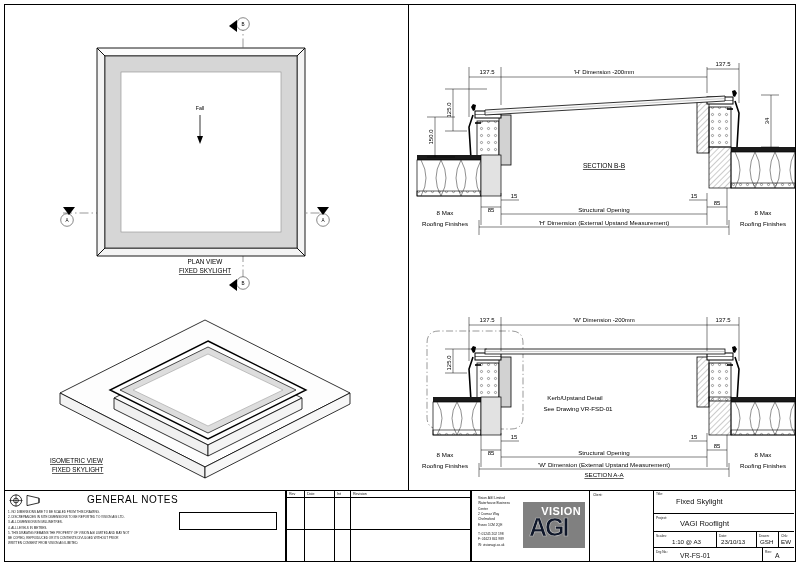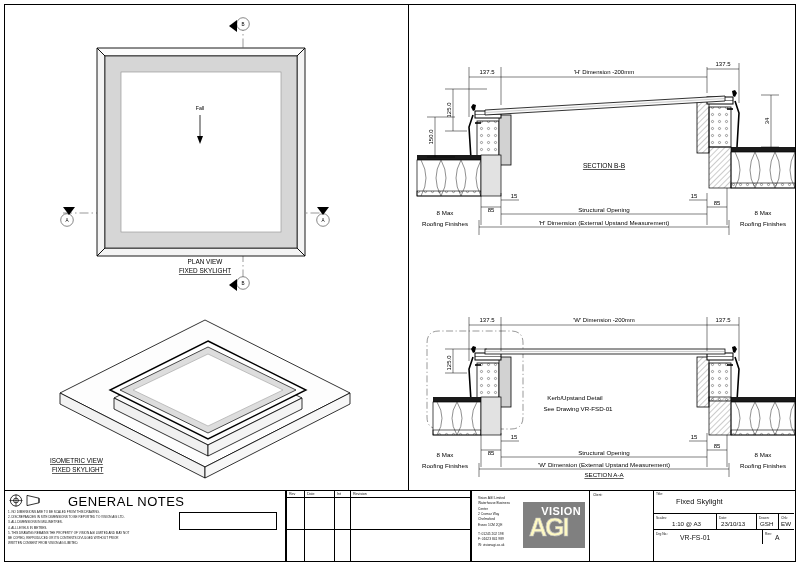--- a/index.html
+++ b/index.html
@@ -48,22 +48,22 @@
   }
   .tb-cell { border-right: 1px solid #000; position: relative; }
   #tb-notes   { width: 282px; }
   #tb-rev     { width: 186px; }
   #tb-company { width: 118px; }
   #tb-client  { width: 64px;  }
   #tb-details { width: 140px; border-right: none; }
 
   .proj-symbol { position: absolute; left: 5px; top: 4px; }
   .notes-title {
-    position: absolute; left: 64px; top: 4px;
-    font-size: 13px; letter-spacing: .5px; color: #000;
+    position: absolute; left: 83px; top: 4px;
+    font-size: 10px; letter-spacing: .5px; color: #000;
   }
   .notes-list {
     position: absolute; left: 4px; top: 20px; right: 130px;
     font-size: 3.05px; line-height: 1.72; color: #111;
   }
   .notes-list div { white-space: nowrap; }
   .notes-box {
     position: absolute; right: 8px; top: 22px;
     width: 98px; height: 18px; border: 1px solid #000;
   }
@@ -85,21 +85,21 @@
   .logo {
     position: absolute; right: 4px; top: 12px;
     width: 62px; height: 46px; background: #808080;
   }
   .logo-word {
     position: absolute; right: 4px; top: 3px;
     font-size: 11px; font-weight: bold; color: #fff; letter-spacing: .4px;
   }
   .logo-mark {
     position: absolute; left: 6px; top: 11px;
-    font-size: 25px; font-weight: bold; color: #fef9c3;
+    font-size: 25px; font-weight: bold; color: #0f172a;
     -webkit-text-stroke: .7px #bdbdbd; letter-spacing: -2px;
   }
   .mini-label { font-size: 3.3px; color: #111; }
 
   .det-row { border-bottom: 1px solid #000; position: relative; }
   .r1 { height: 24px; } .r2 { height: 18px; }
   .r3 { height: 16px; } .r4 { height: 14px; border-bottom: none; }
   .det-lab { position: absolute; left: 2px; top: 1.5px; font-size: 3.3px; color: #111; }
   .det-val { position: absolute; font-size: 7.5px; color: #111; }
   .subcell { position: absolute; top: 0; height: 100%; border-left: 1px solid #000; }
@@ -472,20 +472,24 @@
       <div style="position:absolute;left:6px;top:14px;font-size:7px;"></div>
     </div>
 
     <div class="tb-cell" id="tb-details">
 
       <div class="det-row r1">
         <span class="det-lab">Title:</span>
         <span class="det-val" style="left:22px;top:7px;">Fixed Skylight</span>
       </div>
 
+      <div class="det-row r2">
+        <span class="det-lab">Project:</span>
+        <span class="det-val" style="left:26px;top:5px;">VAGI Rooflight</span>
+      </div>
 
       <div class="det-row r3">
         <span class="det-lab">Scales:</span>
         <span class="det-val" style="left:18px;top:6px;font-size:6.2px;">1:10 @ A3</span>
         <div class="subcell" style="left:62px;width:40px;">
           <span class="det-lab">Date:</span>
           <span class="det-val" style="left:4px;top:6px;font-size:6.2px;">23/10/13</span>
         </div>
         <div class="subcell" style="left:102px;width:22px;">
           <span class="det-lab">Drawn:</span>

